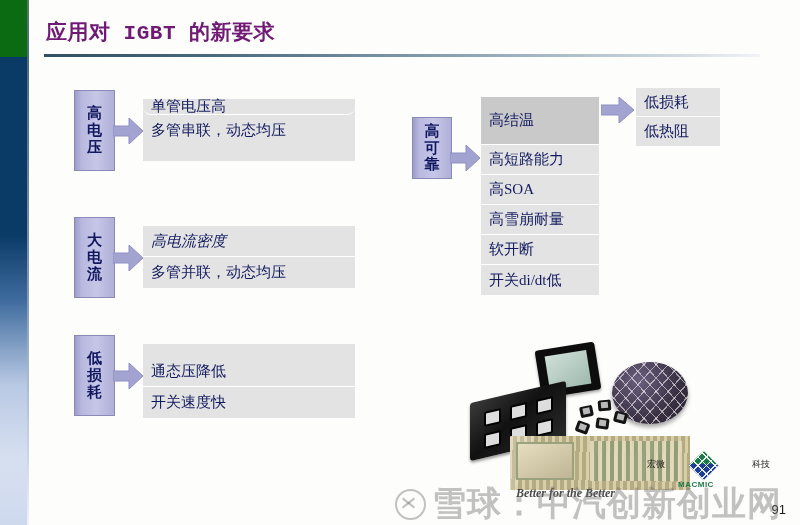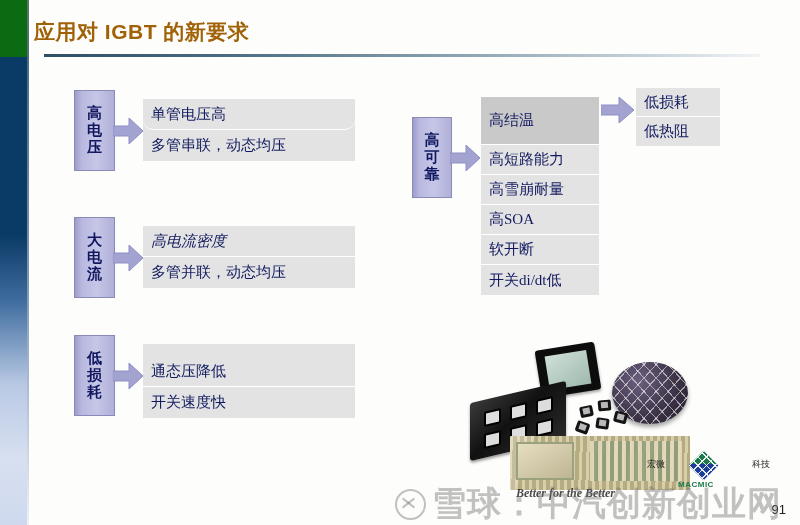--- a/index.html
+++ b/index.html
@@ -48,27 +48,28 @@
     position: absolute;
     left: 27px; top: 0;
     width: 2px; height: 525px;
     background: linear-gradient(to bottom,#1d4d28 0%,#123a5c 12%,#56739b 55%,#e9edf6 100%);
     opacity: .75;
   }
 
   
   .title {
     position: absolute;
-    left: 34px;
+    left: 46px;
     top: 18px;
     font-size: 21px;
     font-weight: bold;
-    color: #a16207;
+    color: #701a75;
     letter-spacing: .5px;
     white-space: nowrap;
+    font-family: Liberation Mono, monospace;
   }
   .title-rule {
     position: absolute;
     left: 44px;
     top: 54px;
     width: 716px;
     height: 3px;
     background: linear-gradient(to right, #2f4f63 0%, #4a6b80 25%, #8fa6b5 60%, #cfd9e0 88%, #f2f4f6 100%);
   }
 
@@ -312,21 +313,21 @@
 
   <div class="vlabel" style="left:74px; top:90px; width:41px; height:81px;">
     <span>高电压</span>
   </div>
   <div class="arrow" style="left:113px; top:118px;">
     <svg width="30" height="26" viewBox="0 0 30 26" aria-hidden="true">
       <path d="M0 8 H16 V0 L30 13 L16 26 V18 H0 Z" fill="#a3a3d2" stroke="#8f8fc4" stroke-width="1"></path>
     </svg>
   </div>
   <div class="rowbox" style="left:143px; top:99px; width:212px; height:62px;">
-    <div class="row" style="height:31px;border-radius:10px;">单管电压高</div>
+    <div class="row" style="height:16px;border-radius:10px;">单管电压高</div>
     <div class="row" style="height:31px;">多管串联，动态均压</div>
   </div>
 
   <div class="vlabel" style="left:74px; top:217px; width:41px; height:81px;">
     <span>大电流</span>
   </div>
   <div class="arrow" style="left:113px; top:245px;">
     <svg width="30" height="26" viewBox="0 0 30 26" aria-hidden="true">
       <path d="M0 8 H16 V0 L30 13 L16 26 V18 H0 Z" fill="#a3a3d2" stroke="#8f8fc4" stroke-width="1"></path>
     </svg>
@@ -342,33 +343,33 @@
   <div class="arrow" style="left:113px; top:363px;">
     <svg width="30" height="26" viewBox="0 0 30 26" aria-hidden="true">
       <path d="M0 8 H16 V0 L30 13 L16 26 V18 H0 Z" fill="#a3a3d2" stroke="#8f8fc4" stroke-width="1"></path>
     </svg>
   </div>
   <div class="rowbox" style="left:143px; top:344px; width:212px; height:62px;">
     <div class="row" style="height:31px;margin-top:12px;">通态压降低</div>
     <div class="row" style="height:31px;">开关速度快</div>
   </div>
 
-  <div class="vlabel" style="left:412px; top:117px; width:40px; height:81px;">
+  <div class="vlabel" style="left:412px; top:117px; width:40px; height:62px;">
     <span>高可靠</span>
   </div>
   <div class="arrow" style="left:450px; top:145px;">
     <svg width="30" height="26" viewBox="0 0 30 26" aria-hidden="true">
       <path d="M0 8 H16 V0 L30 13 L16 26 V18 H0 Z" fill="#a3a3d2" stroke="#8f8fc4" stroke-width="1"></path>
     </svg>
   </div>
   <div class="rowbox" style="left:481px; top:97px; width:118px; height:180px;">
     <div class="row shaded" style="height:48px;">高结温</div>
     <div class="row" style="height:30px;">高短路能力</div>
+    <div class="row" style="height:30px;">高SOA</div>
     <div class="row" style="height:30px;">高雪崩耐量</div>
-    <div class="row" style="height:30px;">高SOA</div>
     <div class="row" style="height:30px;">软开断</div>
     <div class="row" style="height:30px;">开关di/dt低</div>
   </div>
 
   <div class="arrow" style="left:601px; top:97px;">
     <svg width="33" height="26" viewBox="0 0 33 26" aria-hidden="true">
       <path d="M0 8 H18 V0 L33 13 L18 26 V18 H0 Z" fill="#a3a3d2" stroke="#8f8fc4" stroke-width="1"></path>
     </svg>
   </div>
 

